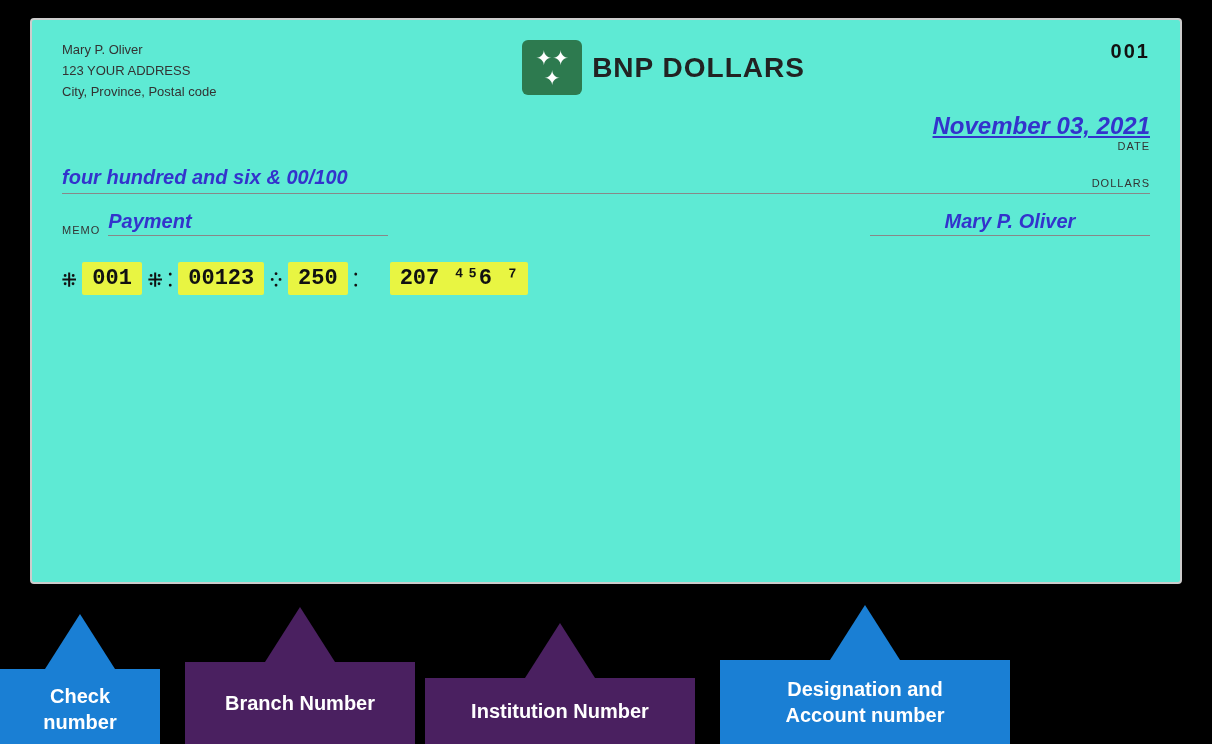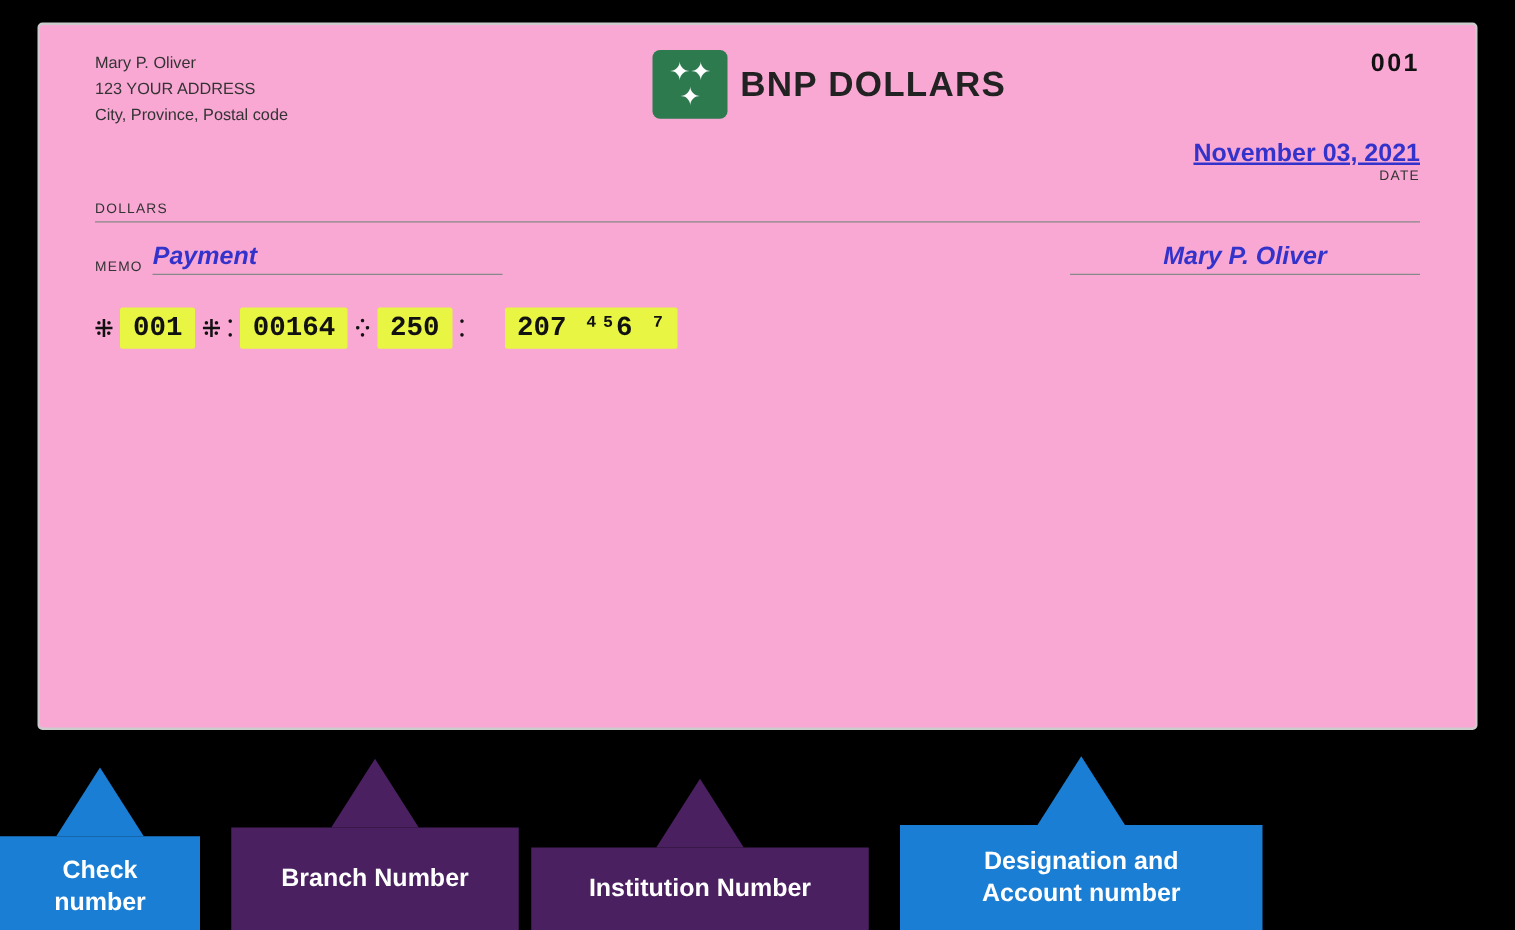--- a/index.html
+++ b/index.html
@@ -12,24 +12,24 @@
       position: relative;
     }
 
     
     .check-area {
       position: absolute;
       top: 18px;
       left: 30px;
       right: 30px;
       bottom: 160px;
-      background: #f9a8d4;
+      background: #5eead4;
       border: 2px solid #ccc;
       border-radius: 4px;
-      padding: 20px 44px;
+      padding: 20px 30px;
     }
 
     
     .check-top {
       display: flex;
       justify-content: space-between;
       align-items: flex-start;
       margin-bottom: 10px;
     }
     .check-name-address {
@@ -70,24 +70,25 @@
       color: #111;
       letter-spacing: 2px;
     }
 
     
     .date-section {
       text-align: right;
       margin-bottom: 14px;
     }
     .date-value {
-      font-size: 20px;
+      font-size: 24px;
       color: #3333cc;
       font-weight: bold;
       text-decoration: underline;
+      font-style: italic;
     }
     .date-label {
       font-size: 11px;
       color: #333;
       text-align: right;
       letter-spacing: 1px;
     }
 
     
     .pay-row {
@@ -337,41 +338,42 @@
     <div class="check-number-top">001</div>
   </div>
 
   <div class="date-section">
     <div class="date-value">November 03, 2021</div>
     <div class="date-label">DATE</div>
   </div>
 
 
   <div class="words-row">
+    <span class="words-value">four hundred and six &amp; 00/100</span>
     <span class="dollars-label">DOLLARS</span>
   </div>
 
   <div class="memo-row">
     <div class="memo-left">
       <span class="memo-label">MEMO</span>
       <div class="memo-line">
         <span class="memo-value">Payment</span>
       </div>
     </div>
     <div class="signature-line">
       <span class="signature-value">Mary P. Oliver</span>
     </div>
   </div>
 
   <div class="micr-row">
     <span class="micr-symbol">⁜</span>
     <span class="micr-highlight-yellow">001</span>
     <span class="micr-symbol">⁜</span>
     <span class="micr-symbol">⁚</span>
-    <span class="micr-highlight-yellow">00164</span>
+    <span class="micr-highlight-yellow">00123</span>
     <span class="micr-symbol">⁛</span>
     <span class="micr-highlight-yellow">250</span>
     <span class="micr-symbol">⁚</span>
     <span style="width:20px;"></span>
     <span class="micr-highlight-yellow">207 ⁴⁵6 ⁷</span>
   </div>
 
 </div>
 
 <div class="bottom-section">

